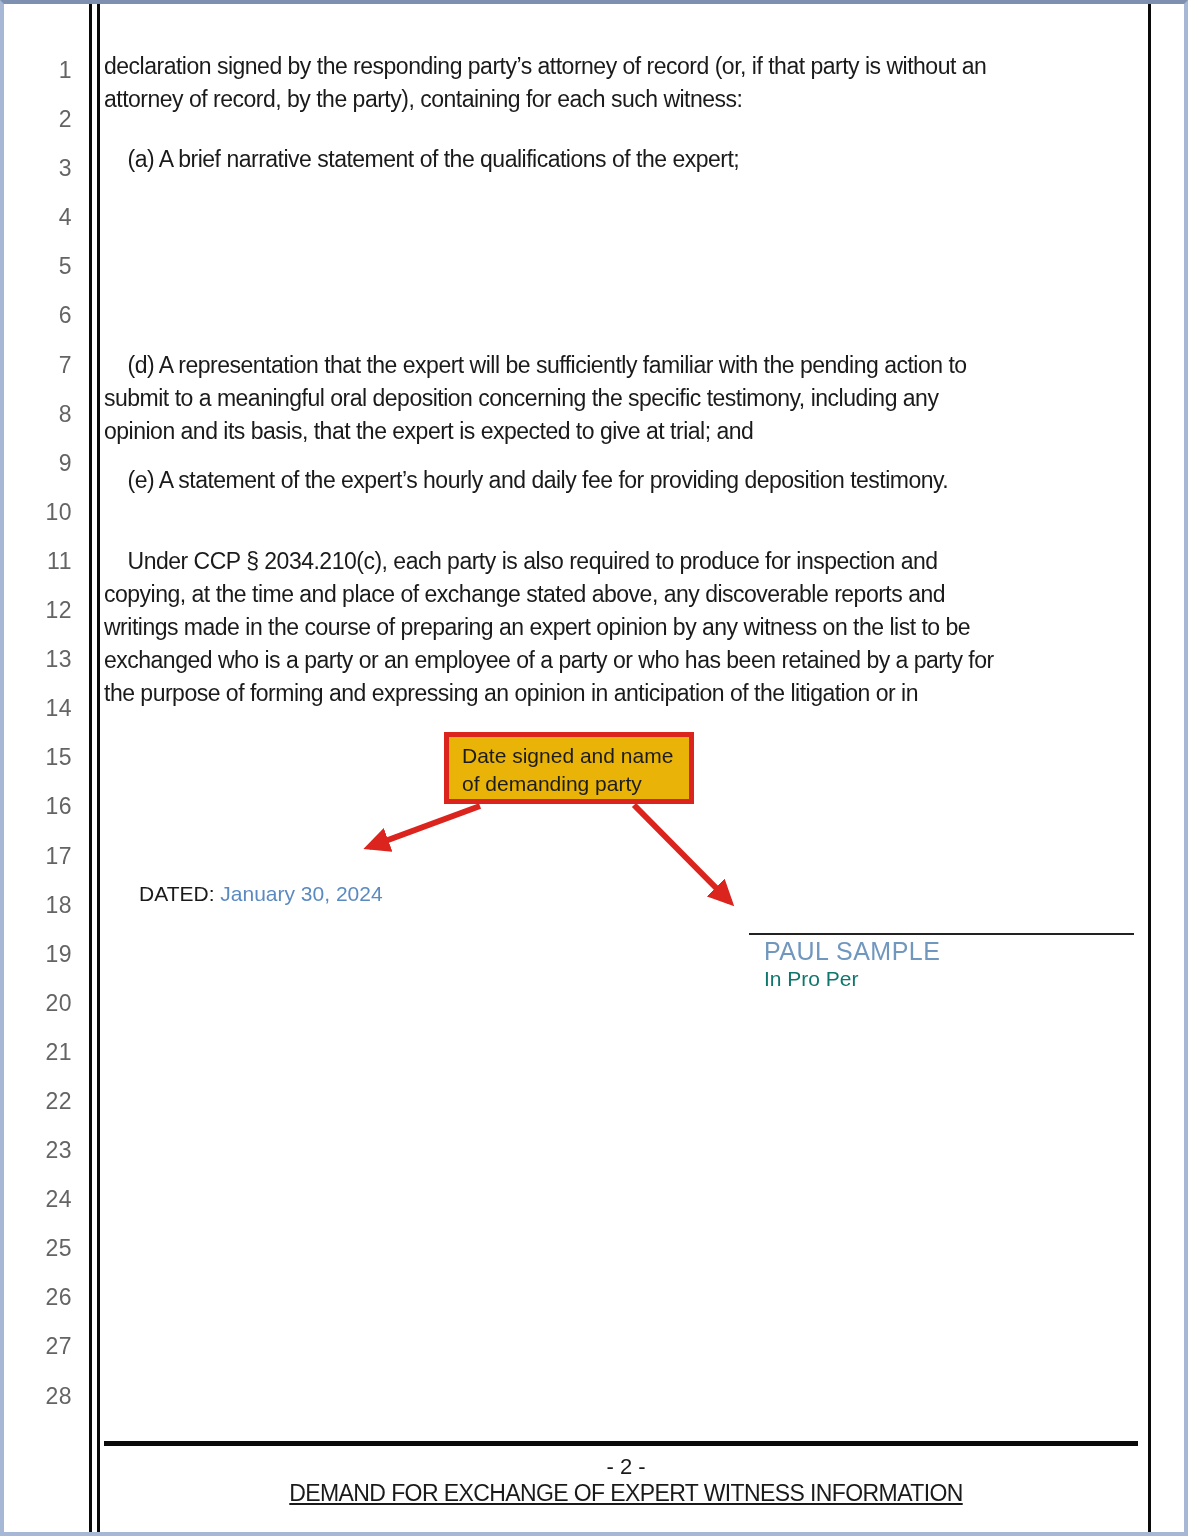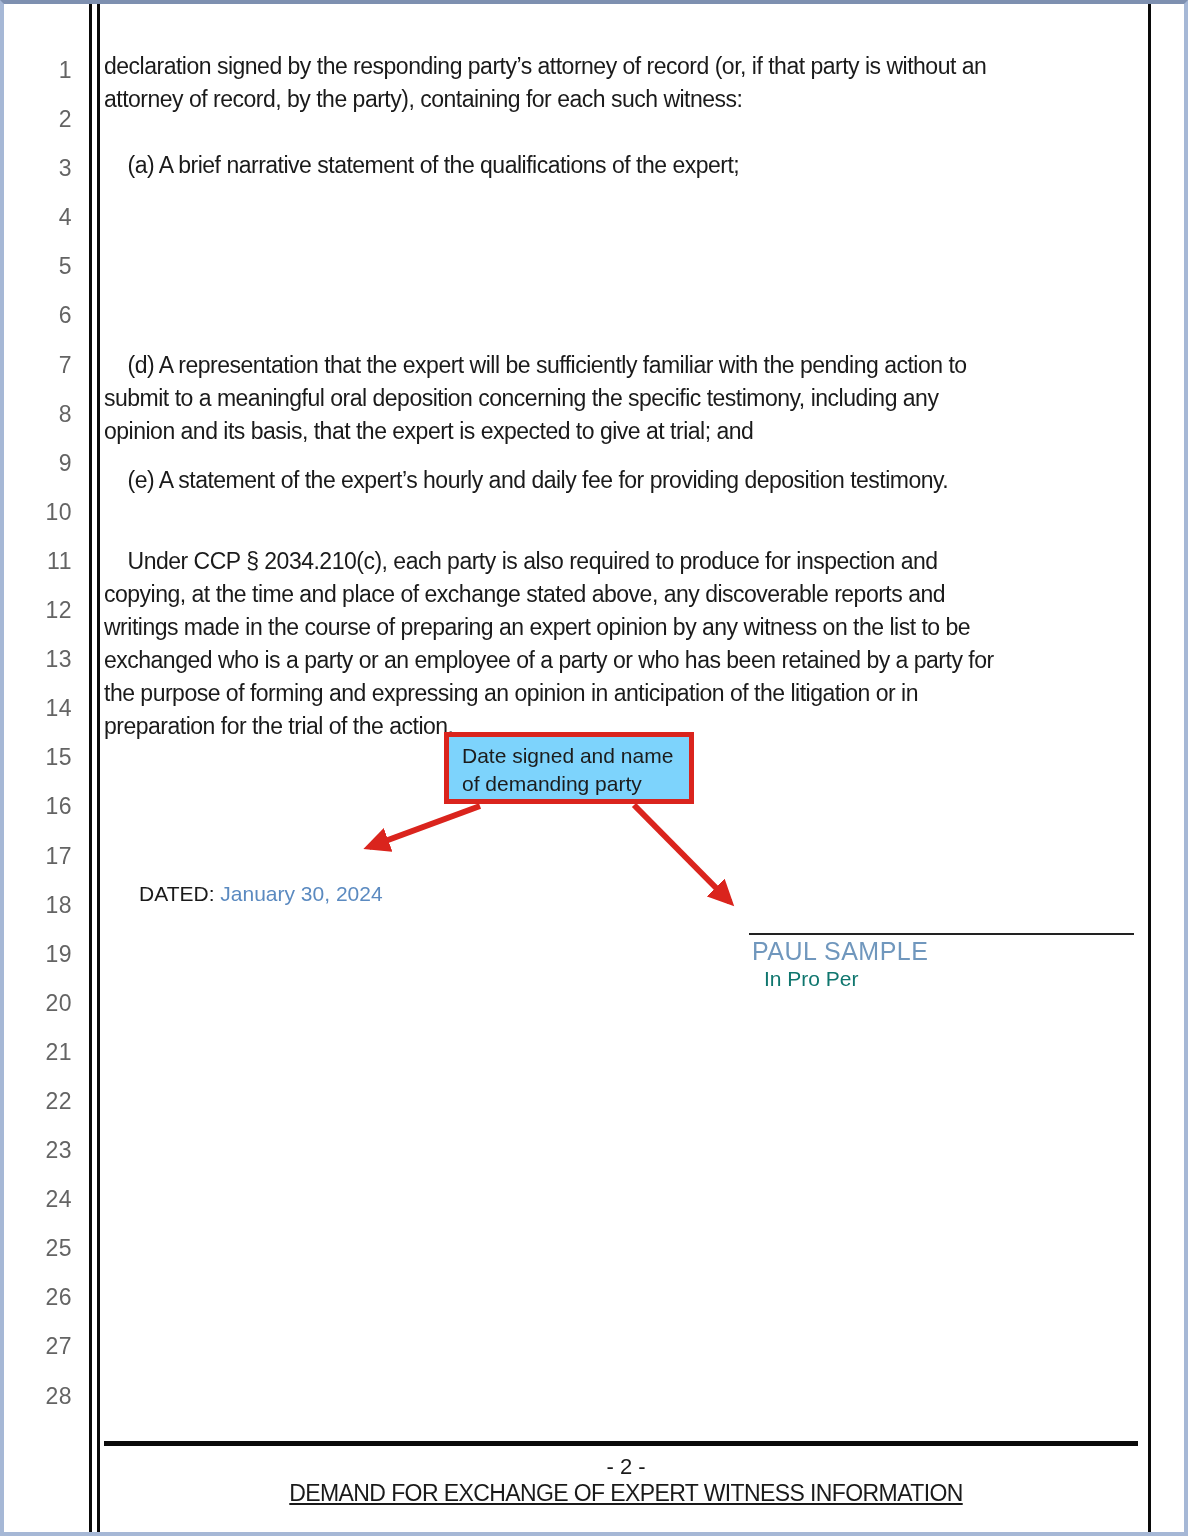--- a/index.html
+++ b/index.html
@@ -76,40 +76,40 @@
   .signature-block {
     position: absolute;
     left: 645px; top: 929px;
     width: 385px;
   }
   .signature-rule {
     width: 385px; height: 0;
     border-top: 2px solid #222222;
   }
   .signature-name {
-    margin: 3px 0 0 3px;
+    margin: 3px 0 0 15px;
     font-size: 25px;
     color: #7097bd;
     line-height: 27px;
     letter-spacing: 0.5px;
   }
   .signature-capacity {
     margin: 0 0 0 15px;
     font-size: 21px;
     color: #0f766e;
     line-height: 27px;
   }
   
   .callout-box {
     position: absolute;
     left: 440px; top: 728px;
     width: 250px; height: 72px;
     box-sizing: border-box;
     border: 5px solid #da241d;
-    background: #7dd3fc;
+    background: #eab308;
     padding: 5px 0 0 13px;
     font-size: 21px;
     color: #1c1c1c;
     letter-spacing: 0;
   }
   .callout-box .t-line { height: 28px; line-height: 28px; }
   
   .arrows-overlay {
     position: absolute;
     left: 0; top: 0;
@@ -179,21 +179,21 @@
 
   <div class="rule-double"></div>
   <div class="rule-right"></div>
 
   <div class="content">
     <div class="para" style="top:46px">
         <div class="t-line">declaration signed by the responding party’s attorney of record (or, if that party is without an</div>
         <div class="t-line">attorney of record, by the party), containing for each such witness:</div>
       </div>
 
-    <div class="para" style="top:145px">
+    <div class="para" style="top:139px">
         <div class="t-line">    (a) A brief narrative statement of the qualifications of the expert;</div>
       </div>
 
 
 
     <div class="para" style="top:345px">
         <div class="t-line">    (d) A representation that the expert will be sufficiently familiar with the pending action to</div>
         <div class="t-line">submit to a meaningful oral deposition concerning the specific testimony, including any</div>
         <div class="t-line">opinion and its basis, that the expert is expected to give at trial; and</div>
       </div>
@@ -201,21 +201,20 @@
     <div class="para" style="top:460px">
         <div class="t-line">    (e) A statement of the expert’s hourly and daily fee for providing deposition testimony.</div>
       </div>
 
     <div class="para" style="top:541px">
         <div class="t-line">    Under CCP § 2034.210(c), each party is also required to produce for inspection and</div>
         <div class="t-line">copying, at the time and place of exchange stated above, any discoverable reports and</div>
         <div class="t-line">writings made in the course of preparing an expert opinion by any witness on the list to be</div>
         <div class="t-line">exchanged who is a party or an employee of a party or who has been retained by a party for</div>
         <div class="t-line">the purpose of forming and expressing an opinion in anticipation of the litigation or in</div>
-        <div class="t-line">preparation for the trial of the action.</div>
       </div>
 
     <div class="dated-line">
       <span>DATED: </span><span class="date-value">January 30, 2024</span>
     </div>
 
     <div class="signature-block">
       <div class="signature-rule"></div>
       <div class="signature-name">PAUL SAMPLE</div>
       <div class="signature-capacity">In Pro Per</div>

